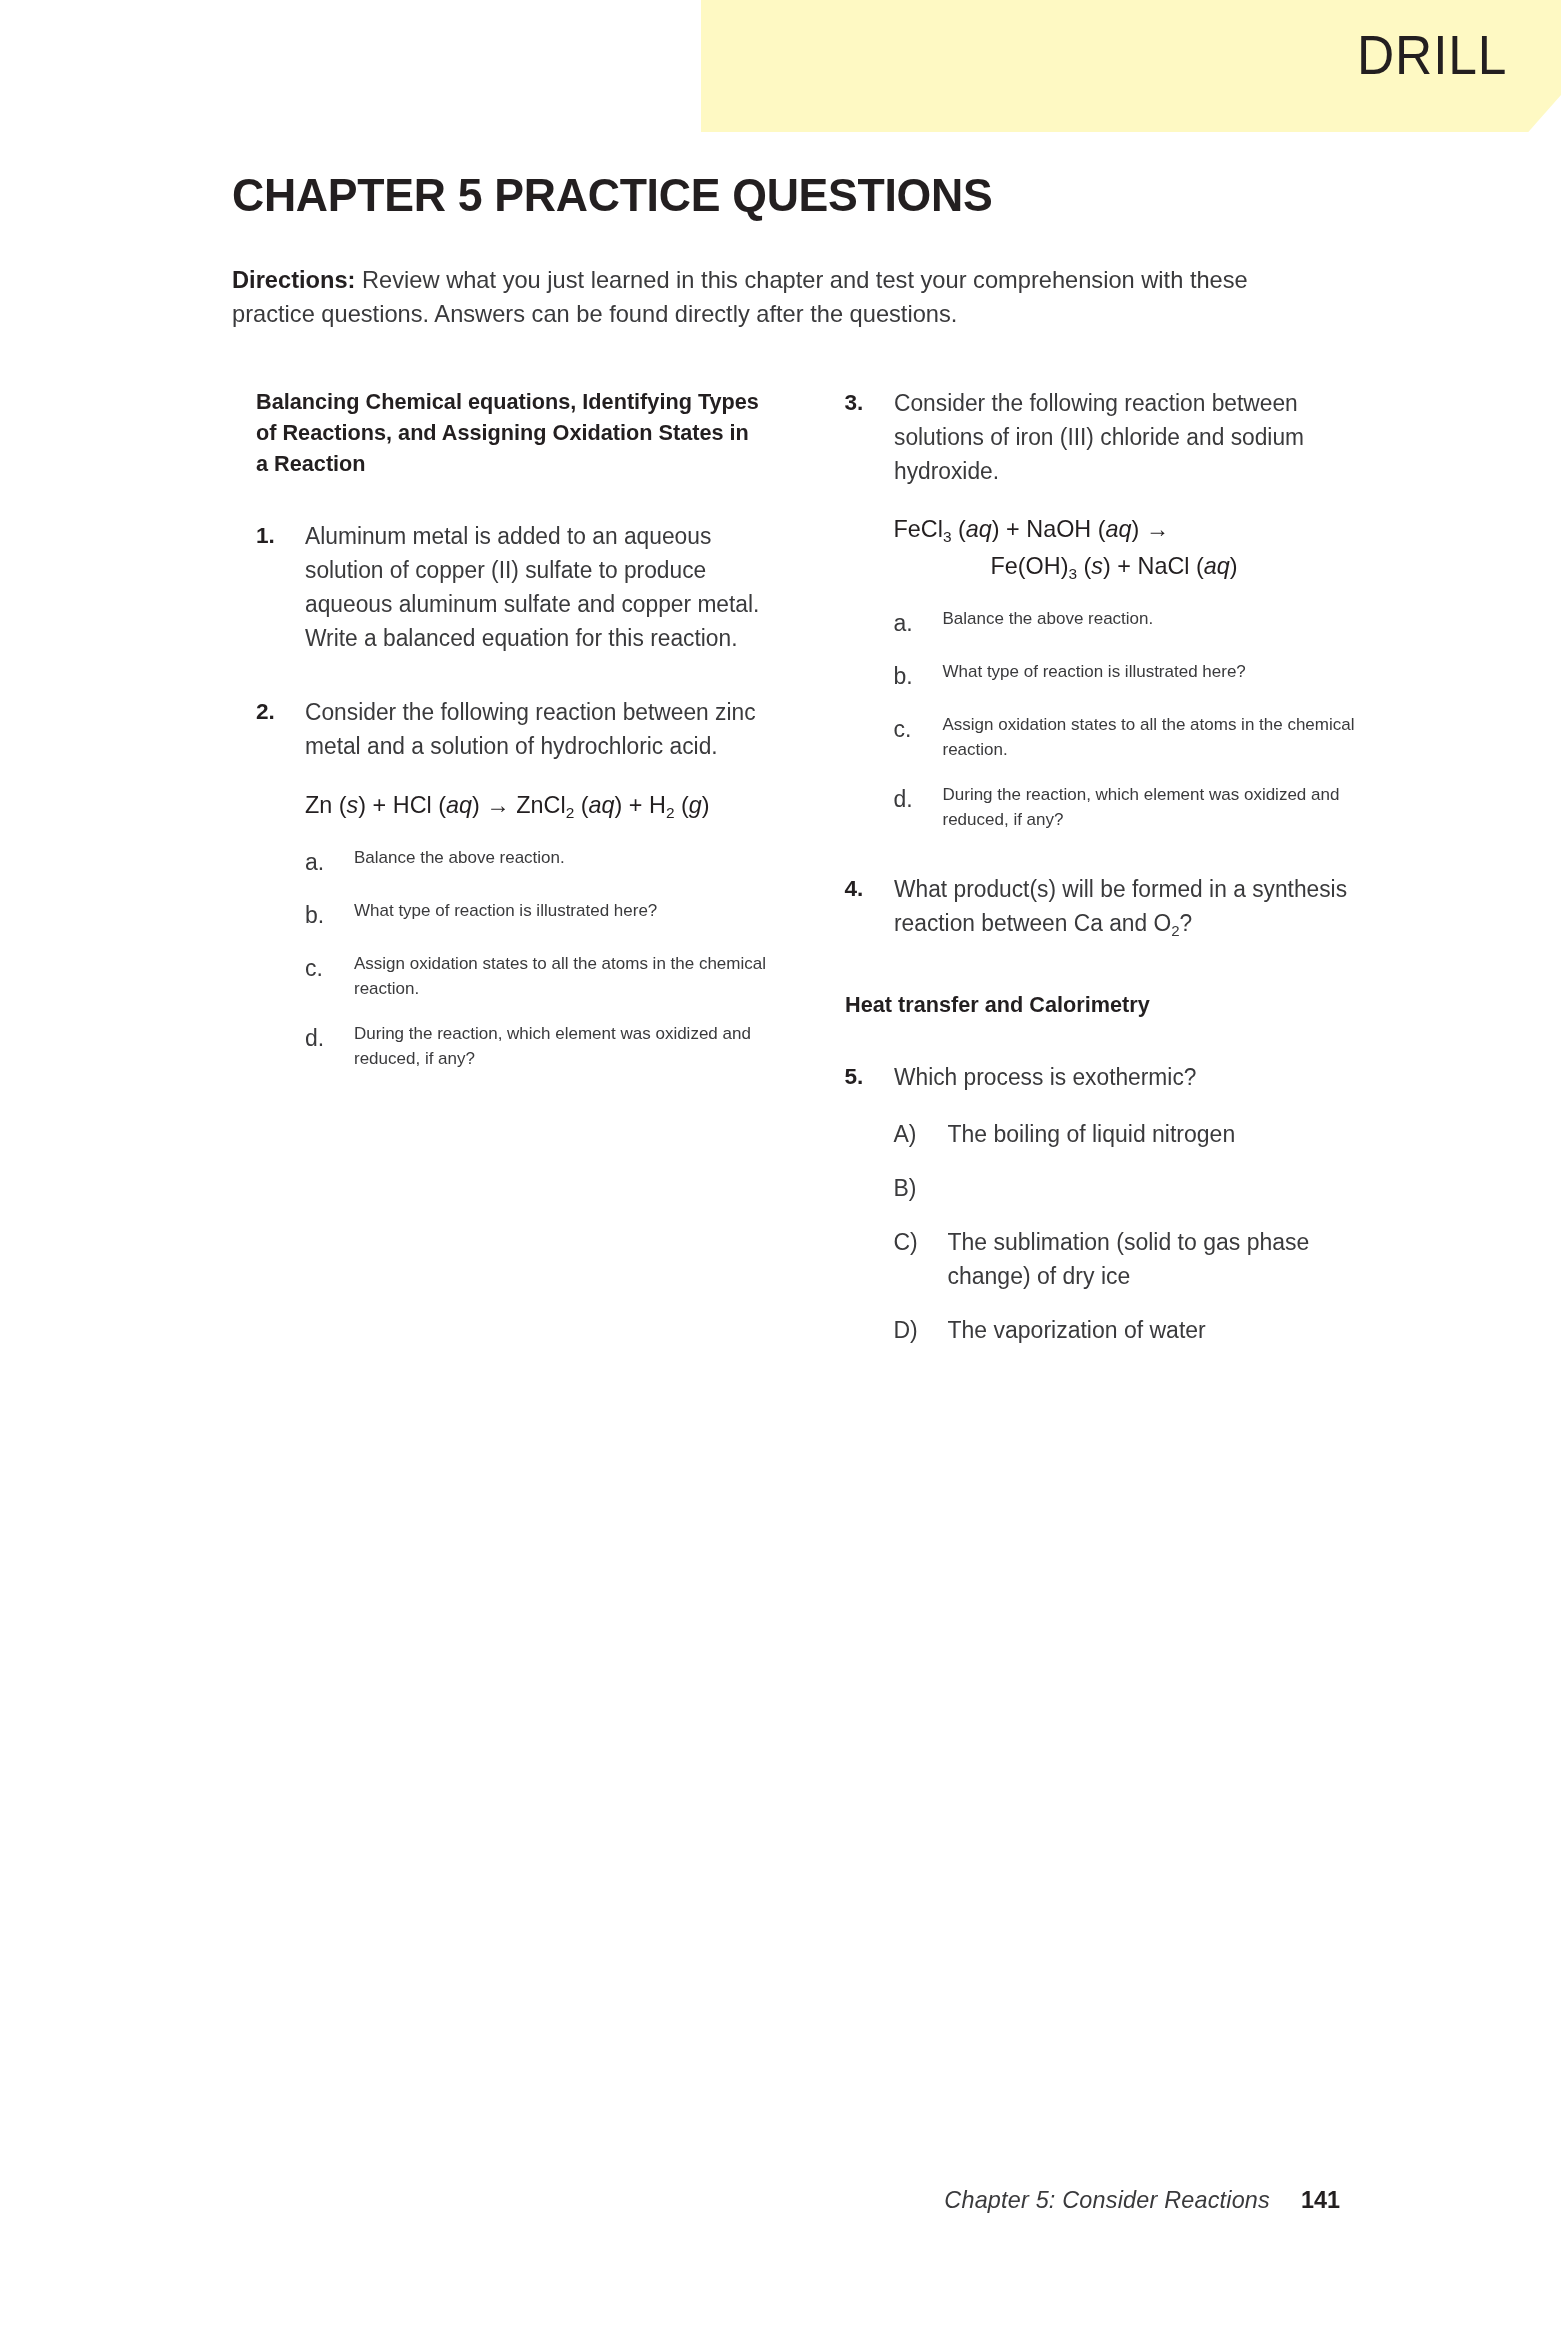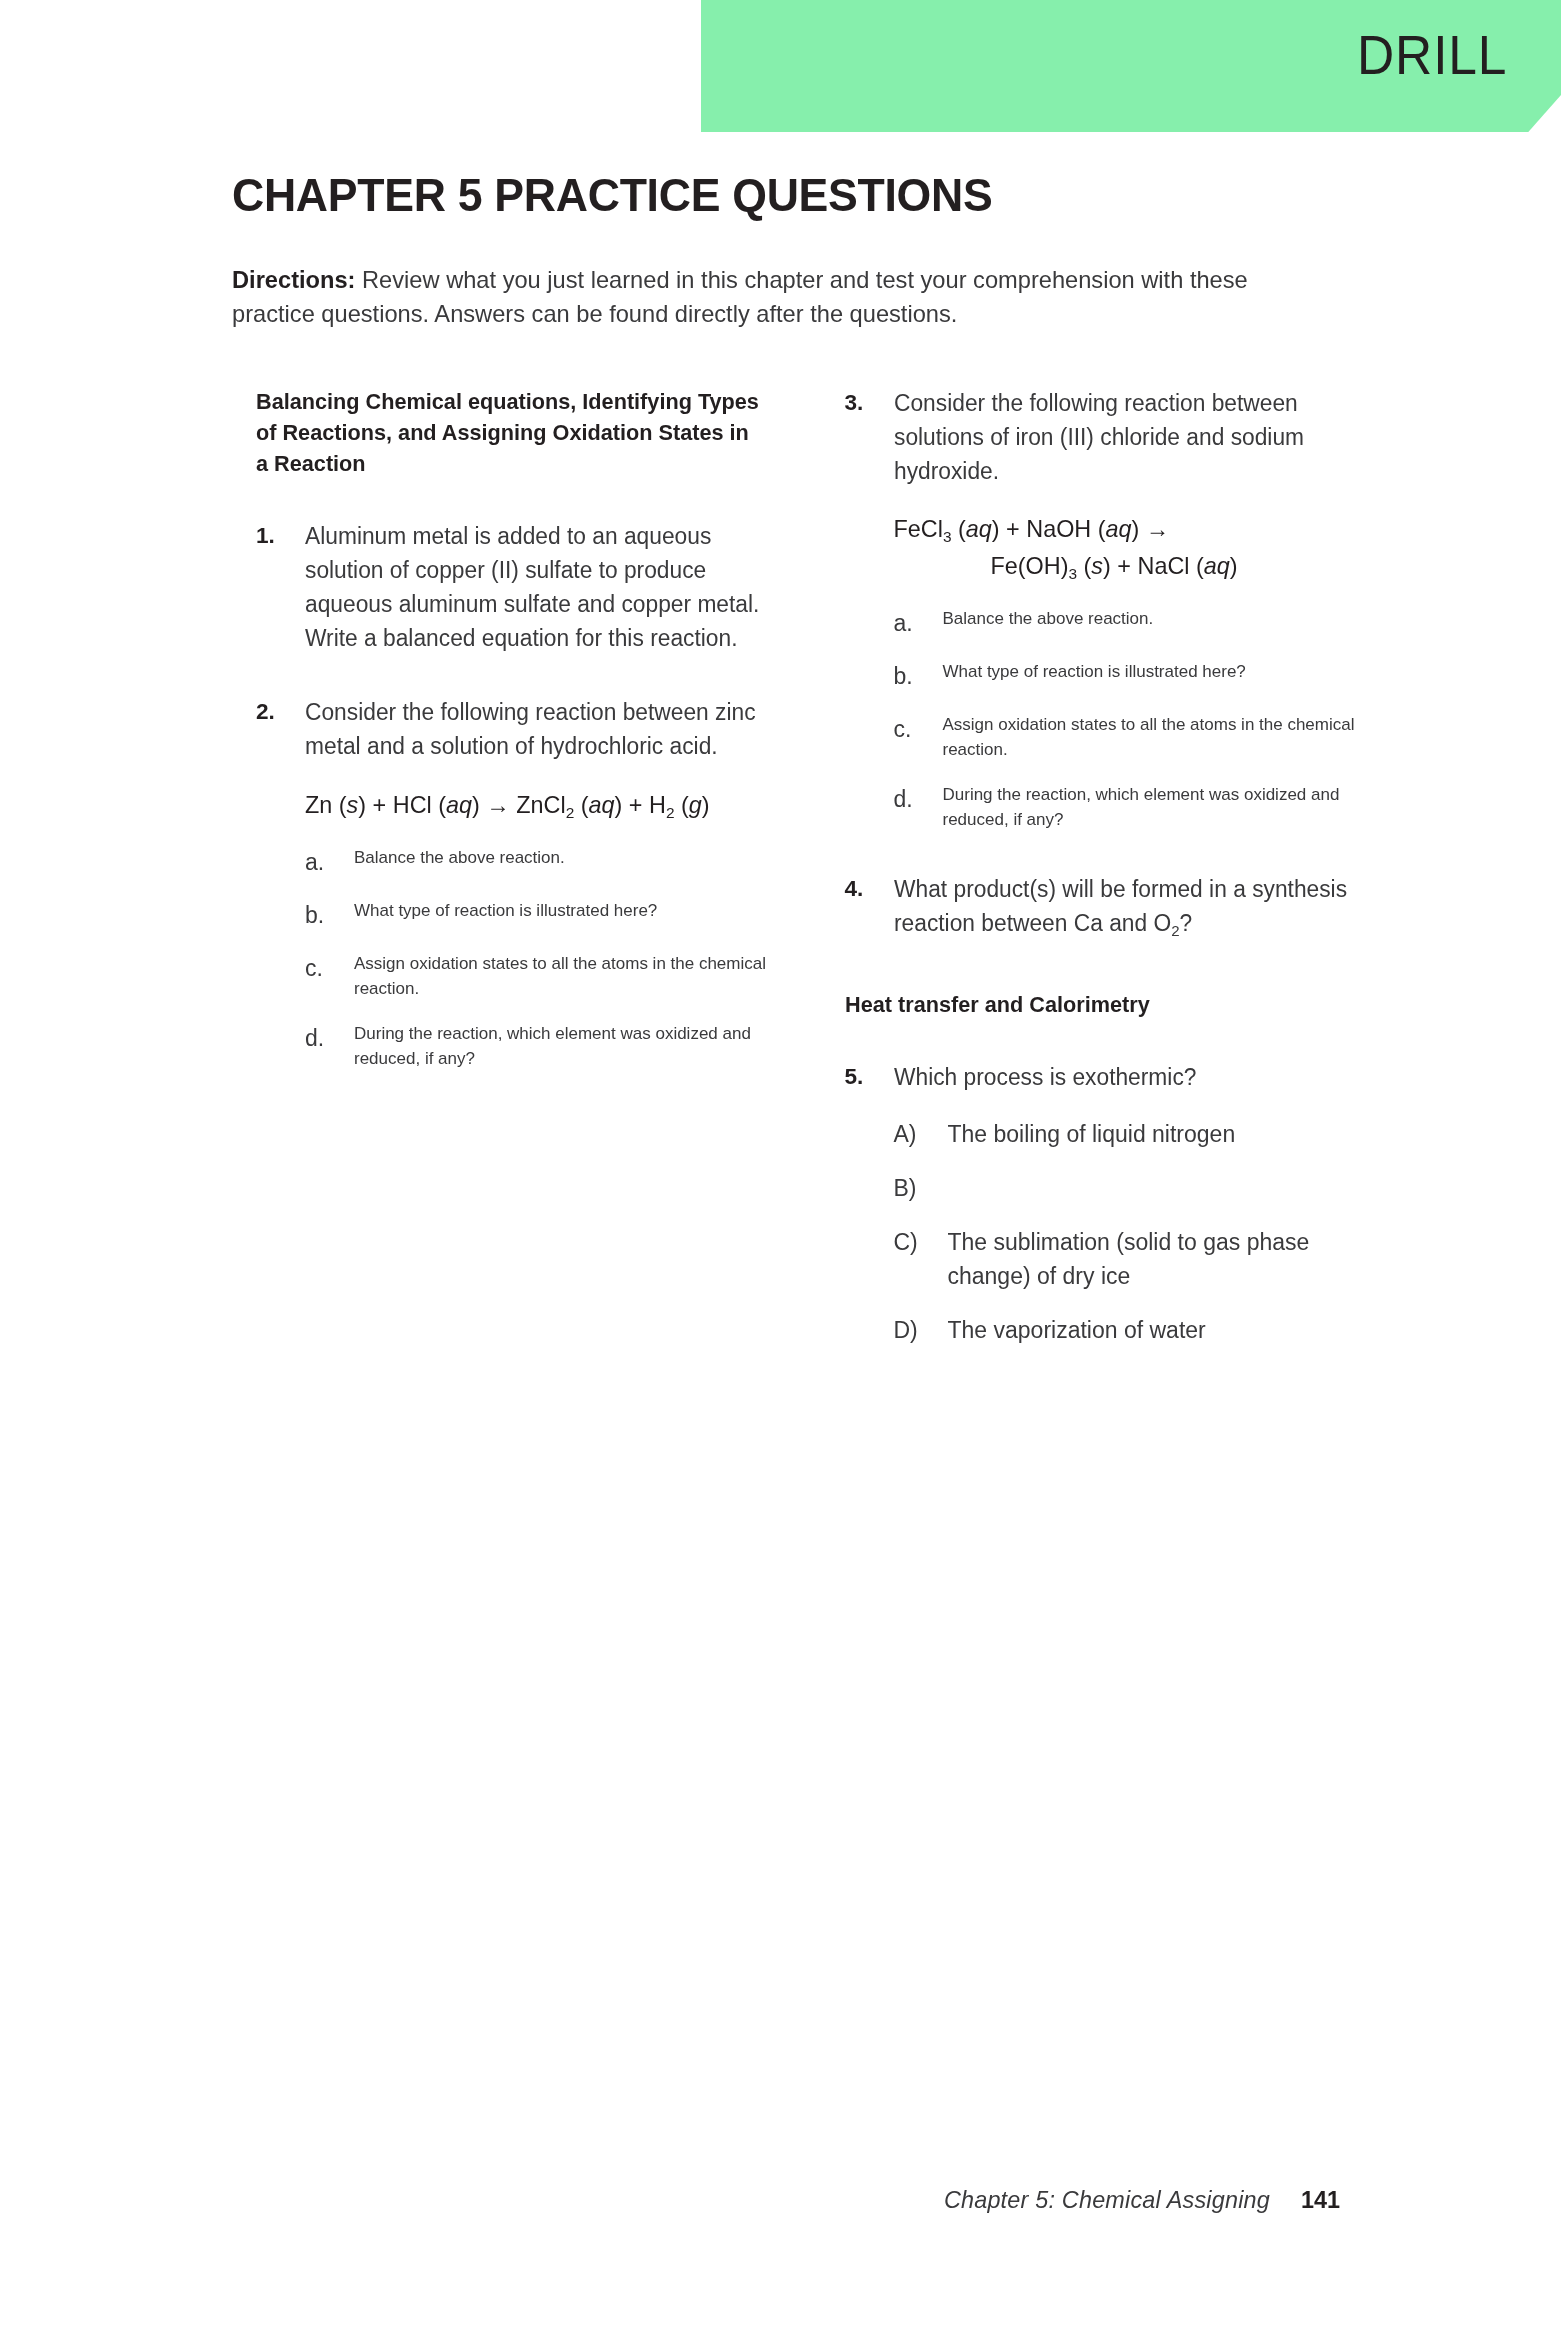--- a/index.html
+++ b/index.html
@@ -17,21 +17,21 @@
     overflow: hidden;
   }
 
   
   .banner {
     position: absolute;
     left: 701px;
     top: 0;
     width: 860px;
     height: 132px;
-    background: #86efac;
+    background: #fef9c3;
     -webkit-clip-path: polygon(0 0, 100% 0, 100% 72%, 96.2% 100%, 0 100%);
     clip-path: polygon(0 0, 100% 0, 100% 72%, 96.2% 100%, 0 100%);
   }
   .banner-label {
     position: absolute;
     right: 54px;
     top: 26px;
     font-size: 56px;
     letter-spacing: 0.9px;
     font-weight: 400;
@@ -346,18 +346,18 @@
 
           </div>
         </div>
 
       </div>
 
     </div>
   </div>
 
   <div class="footer">
-    <div class="footer-title">Chapter 5: Chemical Assigning</div>
+    <div class="footer-title">Chapter 5: Consider Reactions</div>
     <div class="footer-page">141</div>
   </div>
 
 </div>
 
 
 </body></html>

